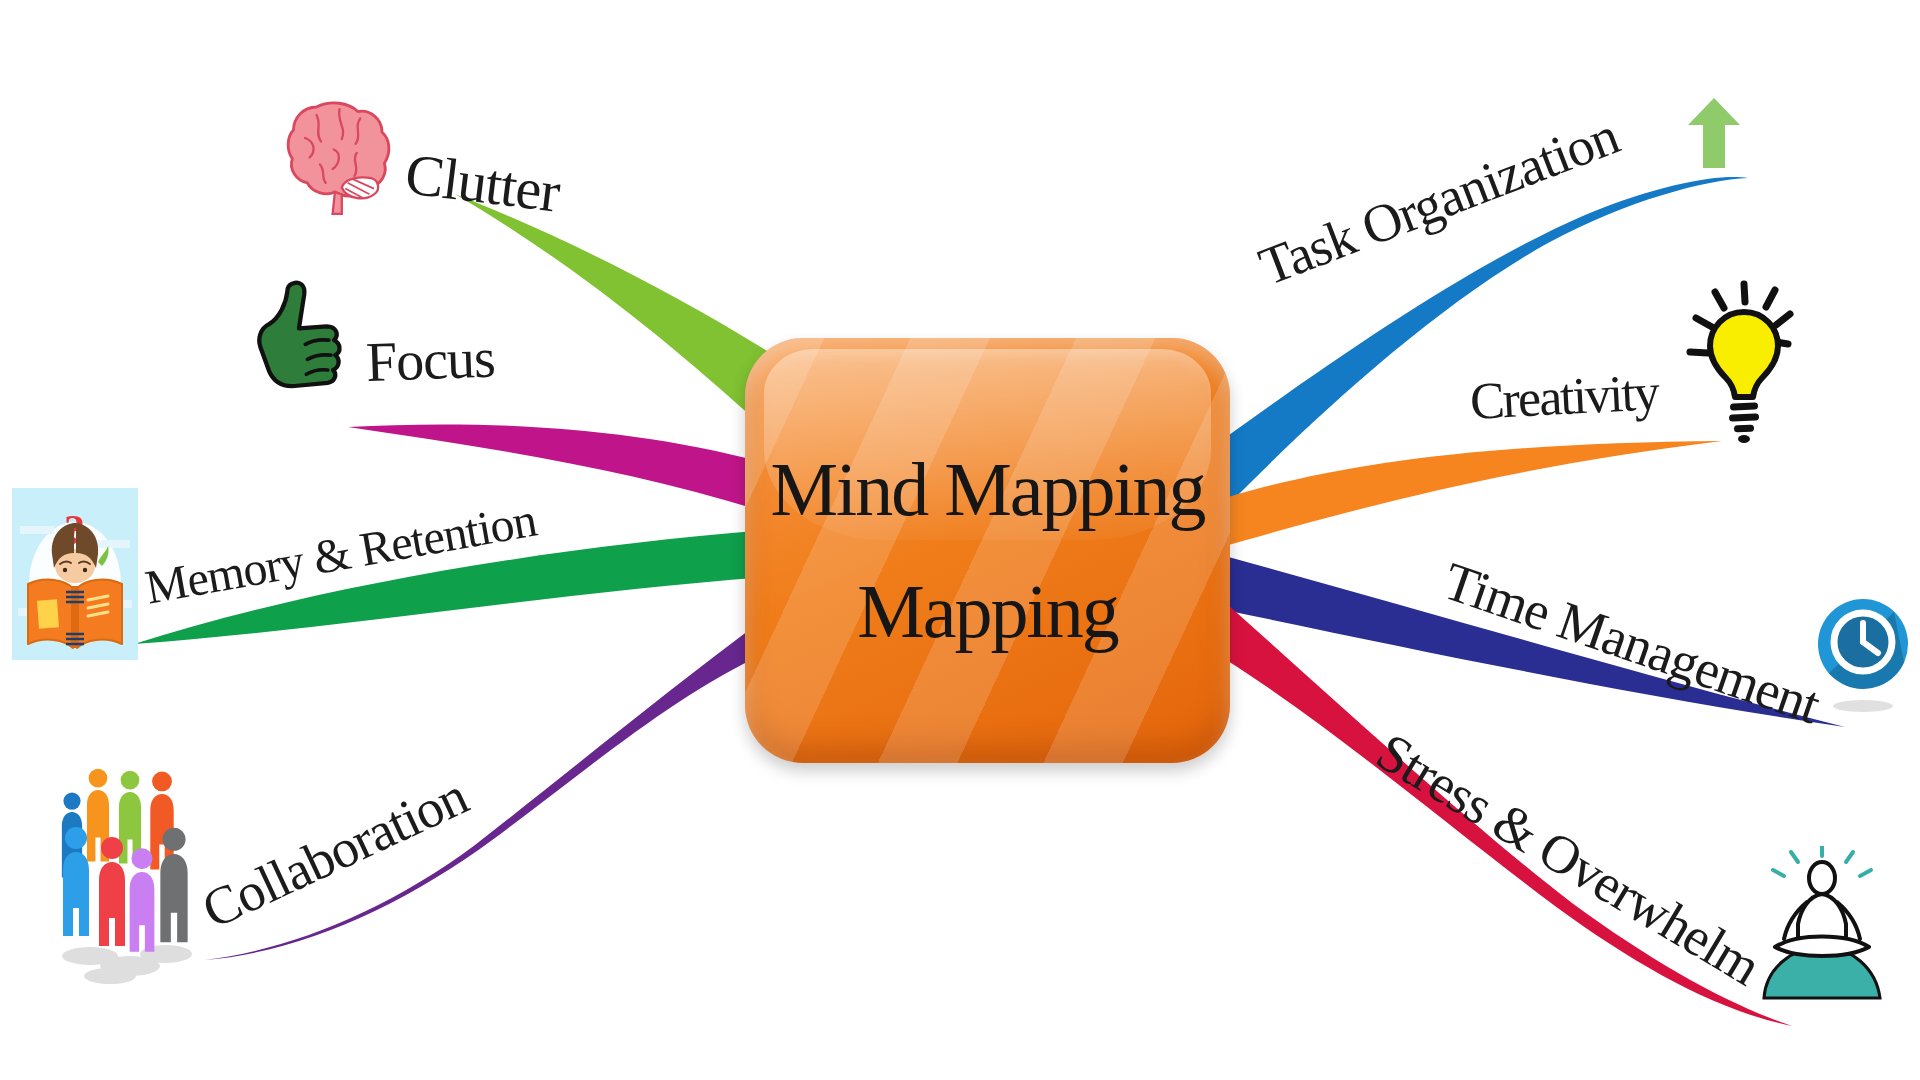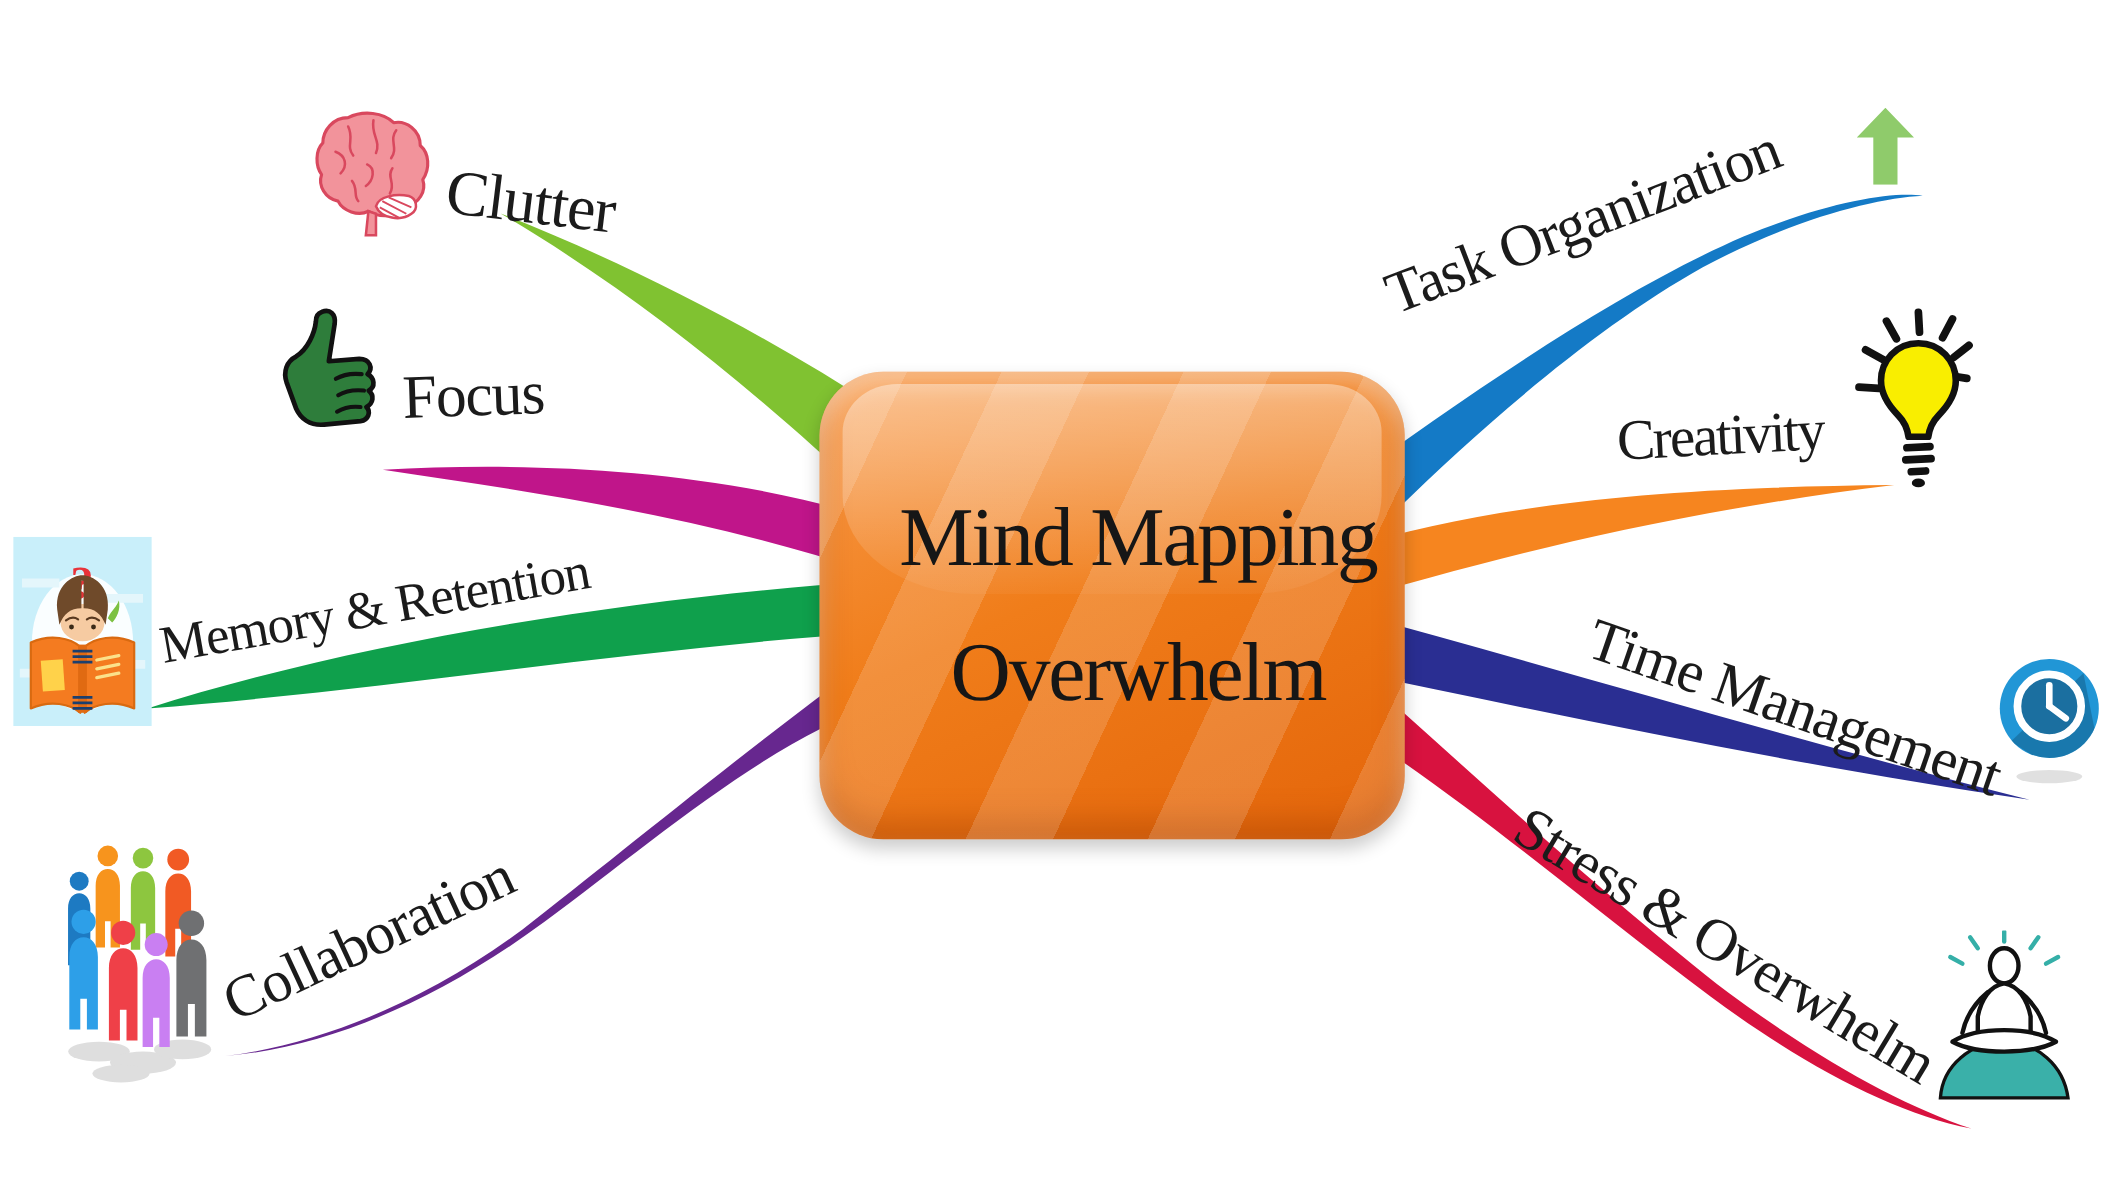--- a/index.html
+++ b/index.html
@@ -50,26 +50,26 @@
     <path d="M 800 372 C 690 300 565 237 455 194 C 570 262 672 342 790 452 Z" fill="#80C231"></path>
     <path d="M 790 470 C 640 425 480 420 348 427 C 490 448 640 470 790 520 Z" fill="#C0158A"></path>
     <path d="M 795 528 C 560 545 320 585 134 644 C 350 628 570 590 795 575 Z" fill="#0FA04C"></path>
     <path d="M 790 600 C 680 680 565 775 475 845 C 385 912 288 950 205 960 C 300 952 400 908 495 838 C 590 768 700 672 800 640 Z" fill="#67278F"></path>
     <path d="M 1222 440 C 1340 355 1470 265 1585 215 C 1665 182 1722 174 1748 178 C 1705 180 1628 200 1548 243 C 1432 308 1312 420 1228 505 Z" fill="#147AC6"></path>
     <path d="M 1225 498 C 1345 462 1490 443 1722 441 C 1500 468 1345 512 1225 546 Z" fill="#F6851F"></path>
     <path d="M 1225 556 C 1430 612 1650 678 1845 727 C 1645 698 1425 652 1225 610 Z" fill="#2A2E92"></path>
     <path d="M 1218 596 C 1335 700 1462 818 1572 903 C 1658 966 1730 1005 1792 1026 C 1722 1012 1642 970 1555 906 C 1445 824 1315 712 1202 645 Z" fill="#D8123F"></path>
   </svg>
 
-  <div class="center-node" style="background: linear-gradient(155deg, rgb(248, 155, 75), rgb(240, 125, 26) 45%, rgb(228, 101, 10)); padding-left: 47px;">
+  <div class="center-node" style="background: linear-gradient(155deg, rgb(248, 155, 75), rgb(240, 125, 26) 45%, rgb(228, 101, 10));">
     <div class="stripes"></div>
     <div class="gloss"></div>
     <div class="center-text" style="color: rgb(22, 22, 22);">
       <div>Mind Mapping</div>
-      <div>Overwhelm</div>
+      <div>Mapping</div>
     </div>
   </div>
 
   <div class="topic lbl-clutter" style="color: rgb(27, 27, 27);">Clutter</div>
   <div class="topic lbl-focus" style="color: rgb(27, 27, 27);">Focus</div>
   <div class="topic lbl-memory" style="color: rgb(27, 27, 27);">Memory &amp; Retention</div>
   <div class="topic lbl-collab" style="color: rgb(27, 27, 27);">Collaboration</div>
   <div class="topic lbl-task" style="color: rgb(27, 27, 27);">Task Organization</div>
   <div class="topic lbl-creativity" style="color: rgb(27, 27, 27);">Creativity</div>
   <div class="topic lbl-time" style="color: rgb(27, 27, 27);">Time Management</div>

